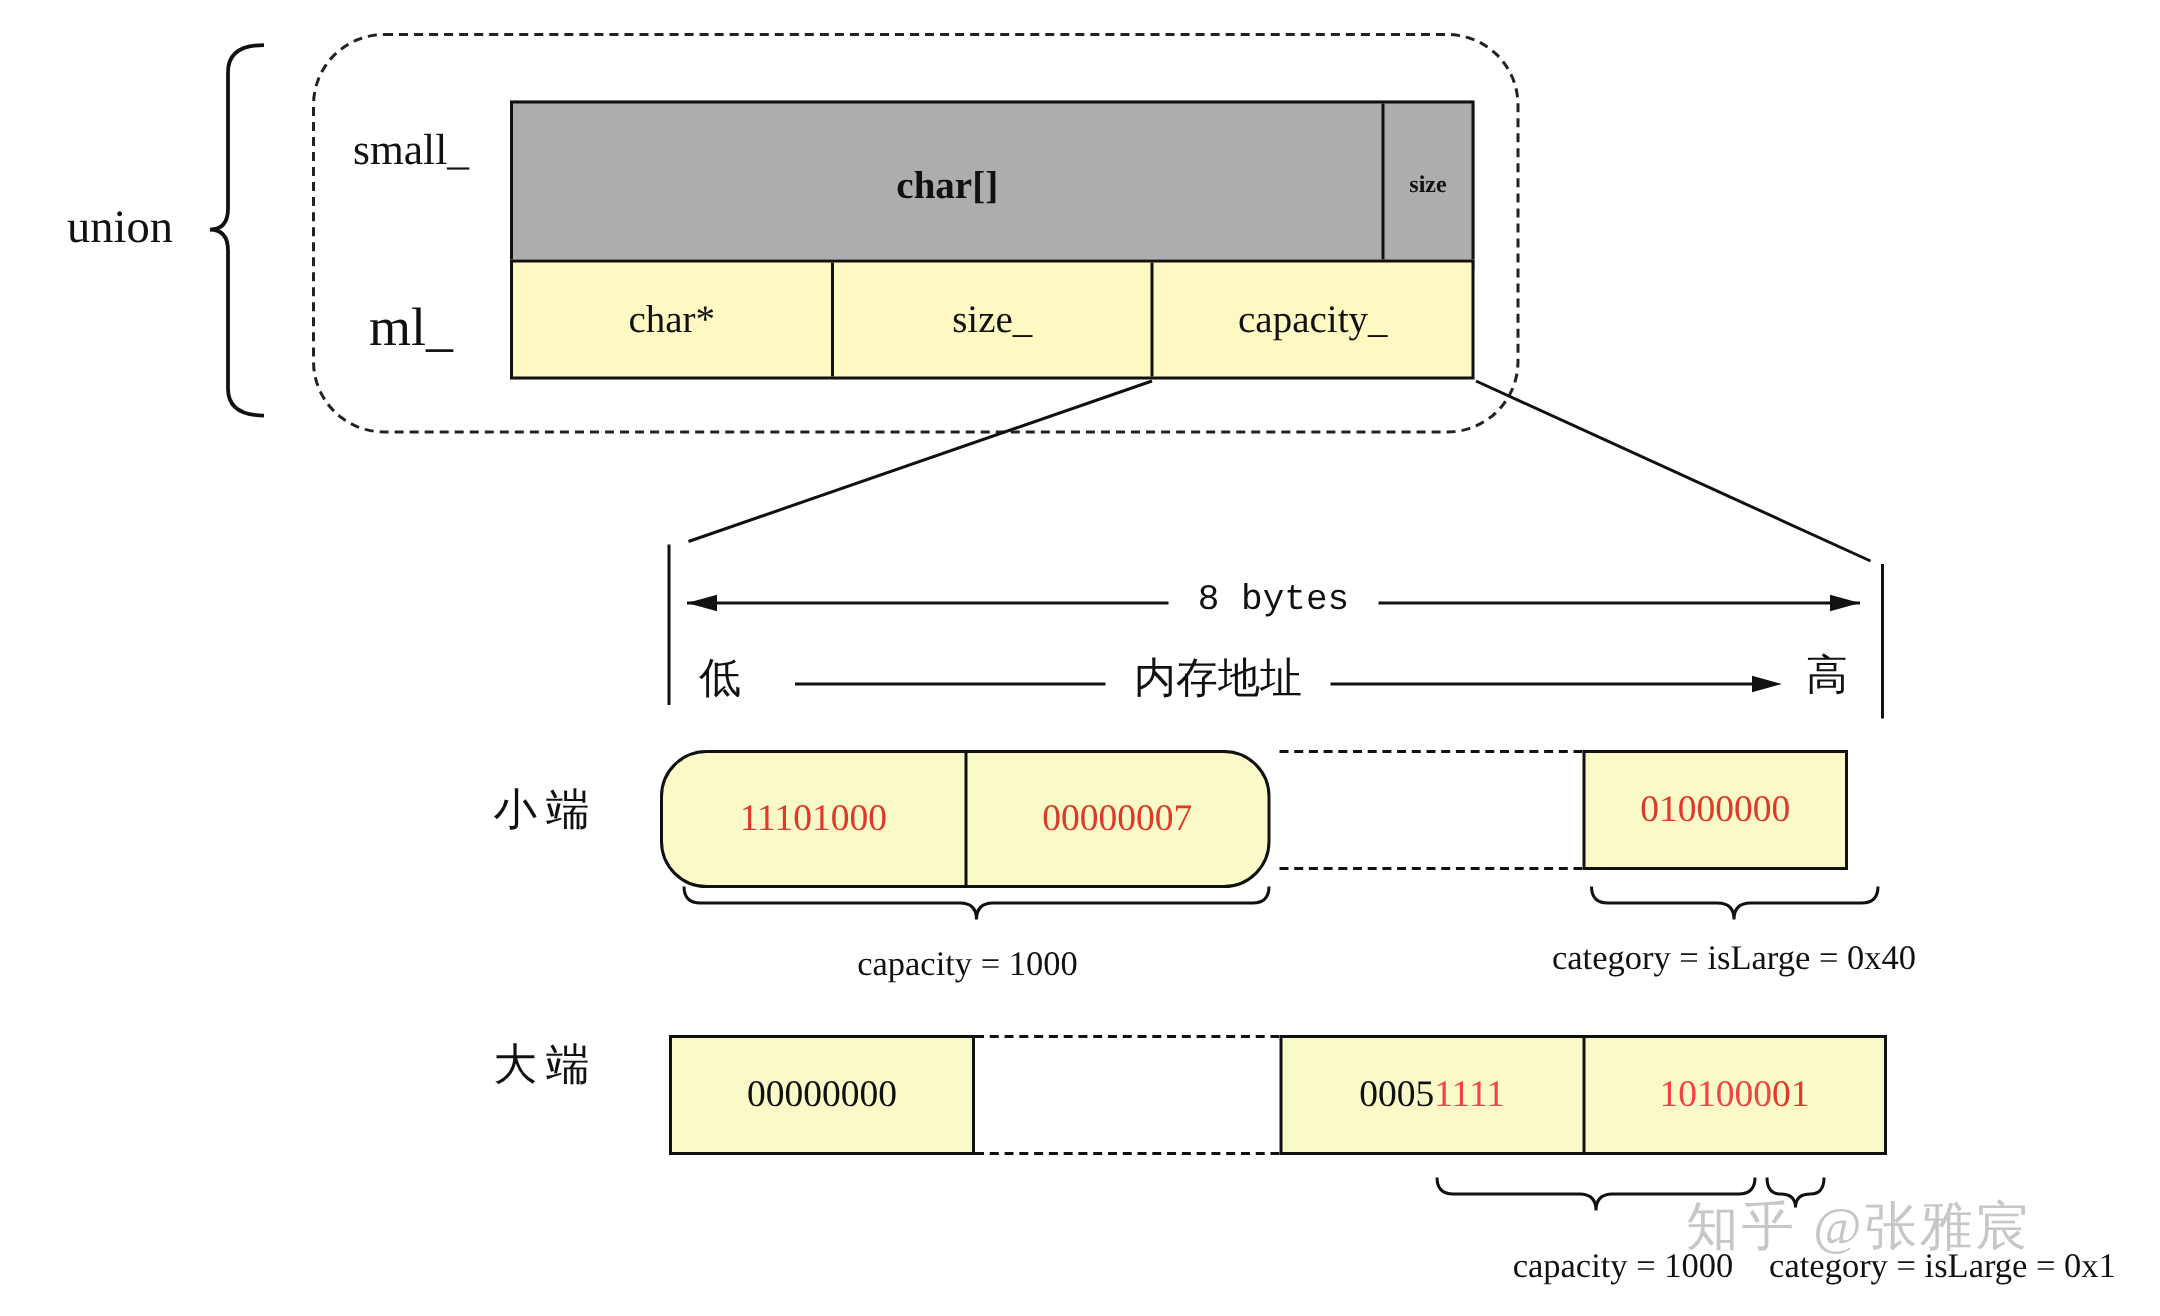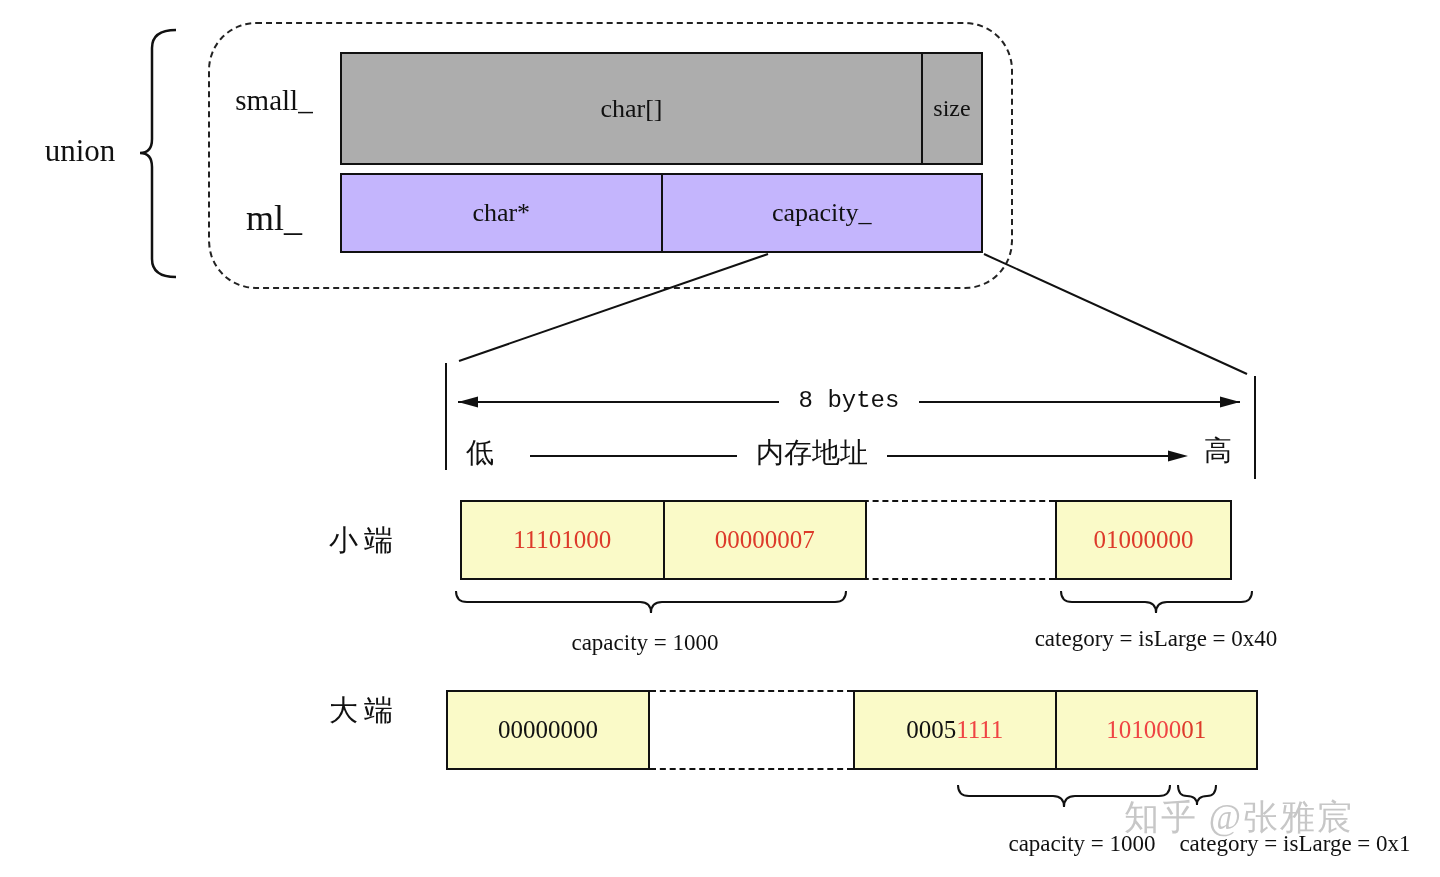--- a/index.html
+++ b/index.html
@@ -17,24 +17,24 @@
   }
   
   .memrow{
     position:absolute;display:flex;border:2px solid #111;z-index:2;
     font-size:26px;
   }
   .memrow .cell{
     display:flex;align-items:center;justify-content:center;height:100%;
   }
   .memrow .cell + .cell{border-left:2px solid #111;}
-  .gray-row{left:340px;top:52px;width:643px;height:113px;background:#adadad;}
+  .gray-row{left:340px;top:67px;width:643px;height:113px;background:#adadad;font-weight:bold;}
   .gray-row .cell-char{flex:1;}
-  .gray-row .cell-size{width:60px;font-size:24px;}
-  .green-row{left:340px;top:173px;width:643px;height:80px;background:#c4b5fd;}
+  .gray-row .cell-size{width:60px;font-size:16px;}
+  .green-row{left:340px;top:173px;width:643px;height:80px;background:#fef9c3;}
   .green-row .cell{flex:1;}
   
   .byte-group{
     position:absolute;display:flex;border:2px solid #111;background:#fafac8;z-index:2;
     font-size:25px;
   }
   .byte-group .bcell{
     flex:1;display:flex;align-items:center;justify-content:center;height:100%;
   }
   .byte-group .bcell + .bcell{border-left:2px solid #111;}
@@ -72,31 +72,34 @@
       <span>size</span>
     </div>
   </div>
 
   <div class="label" style="left:222px;top:198px;width:104px;font-size:36px;">ml_</div>
   <div class="memrow green-row">
     <div class="cell">
       <span>char*</span>
     </div>
     <div class="cell">
+      <span>size_</span>
+    </div>
+    <div class="cell">
       <span>capacity_</span>
     </div>
   </div>
 
   <div class="label bg-white" style="left:779px;top:387px;width:140px;font-size:24px;">8 bytes</div>
   <div class="label" style="left:458px;top:437px;width:44px;font-size:28px;">低</div>
   <div class="label bg-white" style="left:737px;top:439px;width:150px;font-size:28px;">内存地址</div>
   <div class="label" style="left:1196px;top:435px;width:44px;font-size:28px;">高</div>
 
   <div class="label cjk" style="left:316px;top:524px;width:96px;font-size:29px;">小端</div>
-  <div class="byte-group" style="left:460px;top:500px;width:407px;height:80px;">
+  <div class="byte-group" style="left:440px;top:500px;width:407px;height:92px;border-radius:31px;">
     <div class="bcell">
       <span class="bits-red">11101000</span>
     </div>
     <div class="bcell">
       <span class="bits-red">00000007</span>
     </div>
   </div>
   <div class="gap" style="left:853px;top:500px;width:202px;height:80px;"></div>
   <div class="byte-group" style="left:1055px;top:500px;width:177px;height:80px;">
     <div class="bcell">

